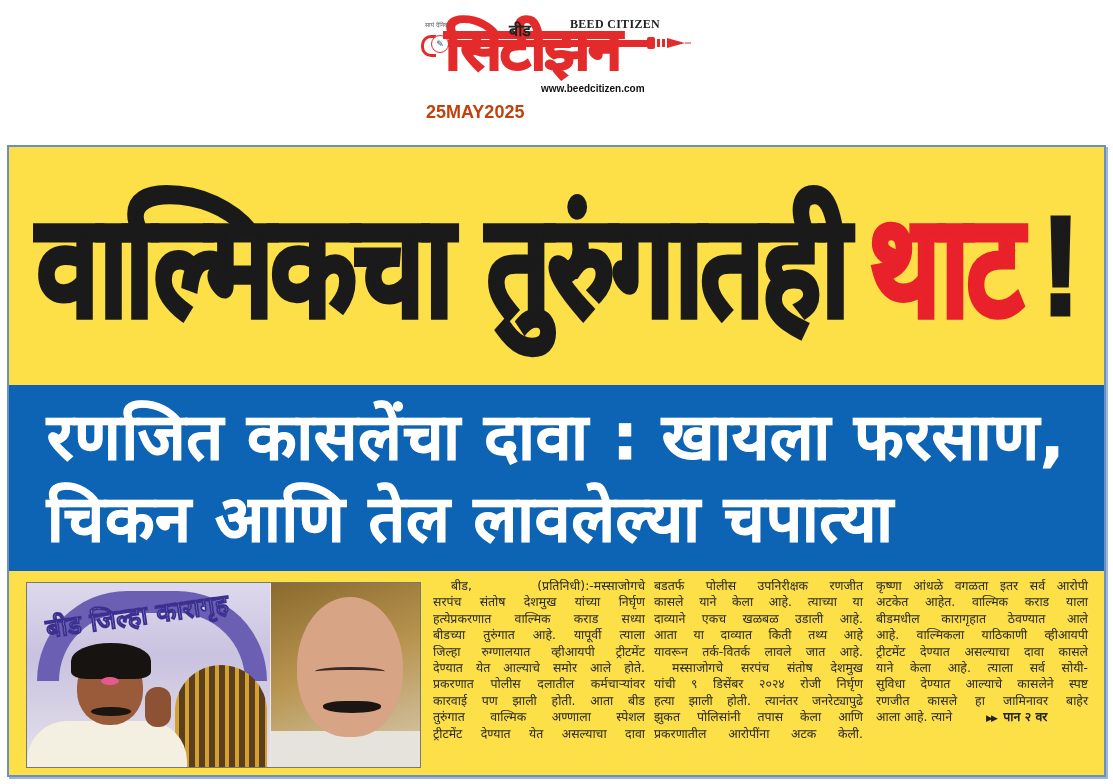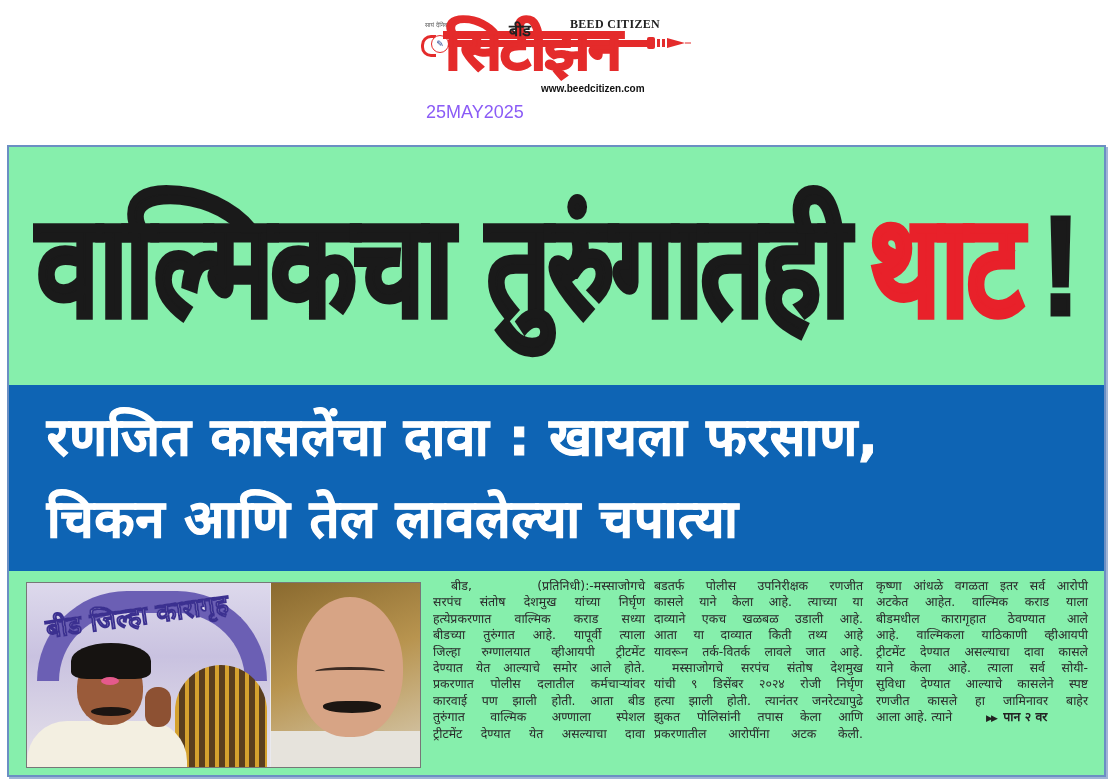--- a/index.html
+++ b/index.html
@@ -19,45 +19,45 @@
     .mh-rod { position: absolute; left: 32px; top: 32px; width: 200px; height: 7px; background: #e42b2b; }
     .mh-pen { position: absolute; left: 232px; top: 25px; width: 44px; height: 20px; }
     .mh-beed { position: absolute; left: 94px; top: 11px; font-size: 16px; color: #222; font-weight: bold; }
     .mh-eng { position: absolute; left: 155px; top: 9px; font-family: Liberation Serif, serif; font-size: 12px; font-weight: bold; letter-spacing: 0.3px; color: #222; }
     .mh-title {
       position: absolute; left: 30px; top: 6px; font-size: 58px; font-weight: 900; color: #e42b2b;
       letter-spacing: -2px; line-height: 70px; transform: scaleX(1.05); transform-origin: left;
       -webkit-text-stroke: 2px #e42b2b;
     }
     .mh-url { position: absolute; left: 126px; top: 75px; font-family: "Liberation Sans", sans-serif; font-weight: bold; font-size: 10px; color: #111; }
-    .mh-date { position: absolute; left: 11px; top: 94px; font-family: "Liberation Sans", sans-serif; font-weight: normal; font-size: 18px; color: #8b5cf6; }
+    .mh-date { position: absolute; left: 11px; top: 94px; font-family: "Liberation Sans", sans-serif; font-weight: bold; font-size: 18px; color: #c2410c; }
 
     
     .frame {
       position: absolute; left: 7px; top: 145px; width: 1095px; height: 628px;
-      border: 2px solid #6b8fc3; box-shadow: 2px 2px 0 #9fb5d6; background: #86efac;
+      border: 2px solid #6b8fc3; box-shadow: 2px 2px 0 #9fb5d6; background: #fde047;
     }
     .headline {
       position: absolute; left: 0; top: 0; width: 1095px; height: 238px;
       display: flex; align-items: center; justify-content: center; gap: 22px;
     }
     .hl-text {
       font-size: 112px; font-weight: 900; color: #1a1a1a; line-height: 1; letter-spacing: -3px;
       transform: scaleY(1.25); -webkit-text-stroke: 4px #1a1a1a;
     }
     .hl-red { color: #e8212a; -webkit-text-stroke: 4px #e8212a; }
     .hl-excl { font-family: "Liberation Sans", sans-serif; }
 
     .subhead {
       position: absolute; left: 0; top: 238px; width: 1095px; height: 186px;
       background: #0e64b4; color: #ffffff;
       display: flex; flex-direction: column; justify-content: center; padding-left: 38px; box-sizing: border-box;
     }
     .sh-line {
-      font-size: 52px; font-weight: bold; line-height: 82px; letter-spacing: 1px;
+      font-size: 64px; font-weight: bold; line-height: 82px; letter-spacing: 1px;
       -webkit-text-stroke: 1px #fff; white-space: nowrap;
     }
 
     
     .body-area { position: absolute; left: 0; top: 424px; width: 1095px; height: 204px; }
     .photo {
       position: absolute; left: 17px; top: 11px; width: 393px; height: 184px;
       border: 1px solid #777; background: #e9e9ee; overflow: hidden;
     }
     .photo-left {

